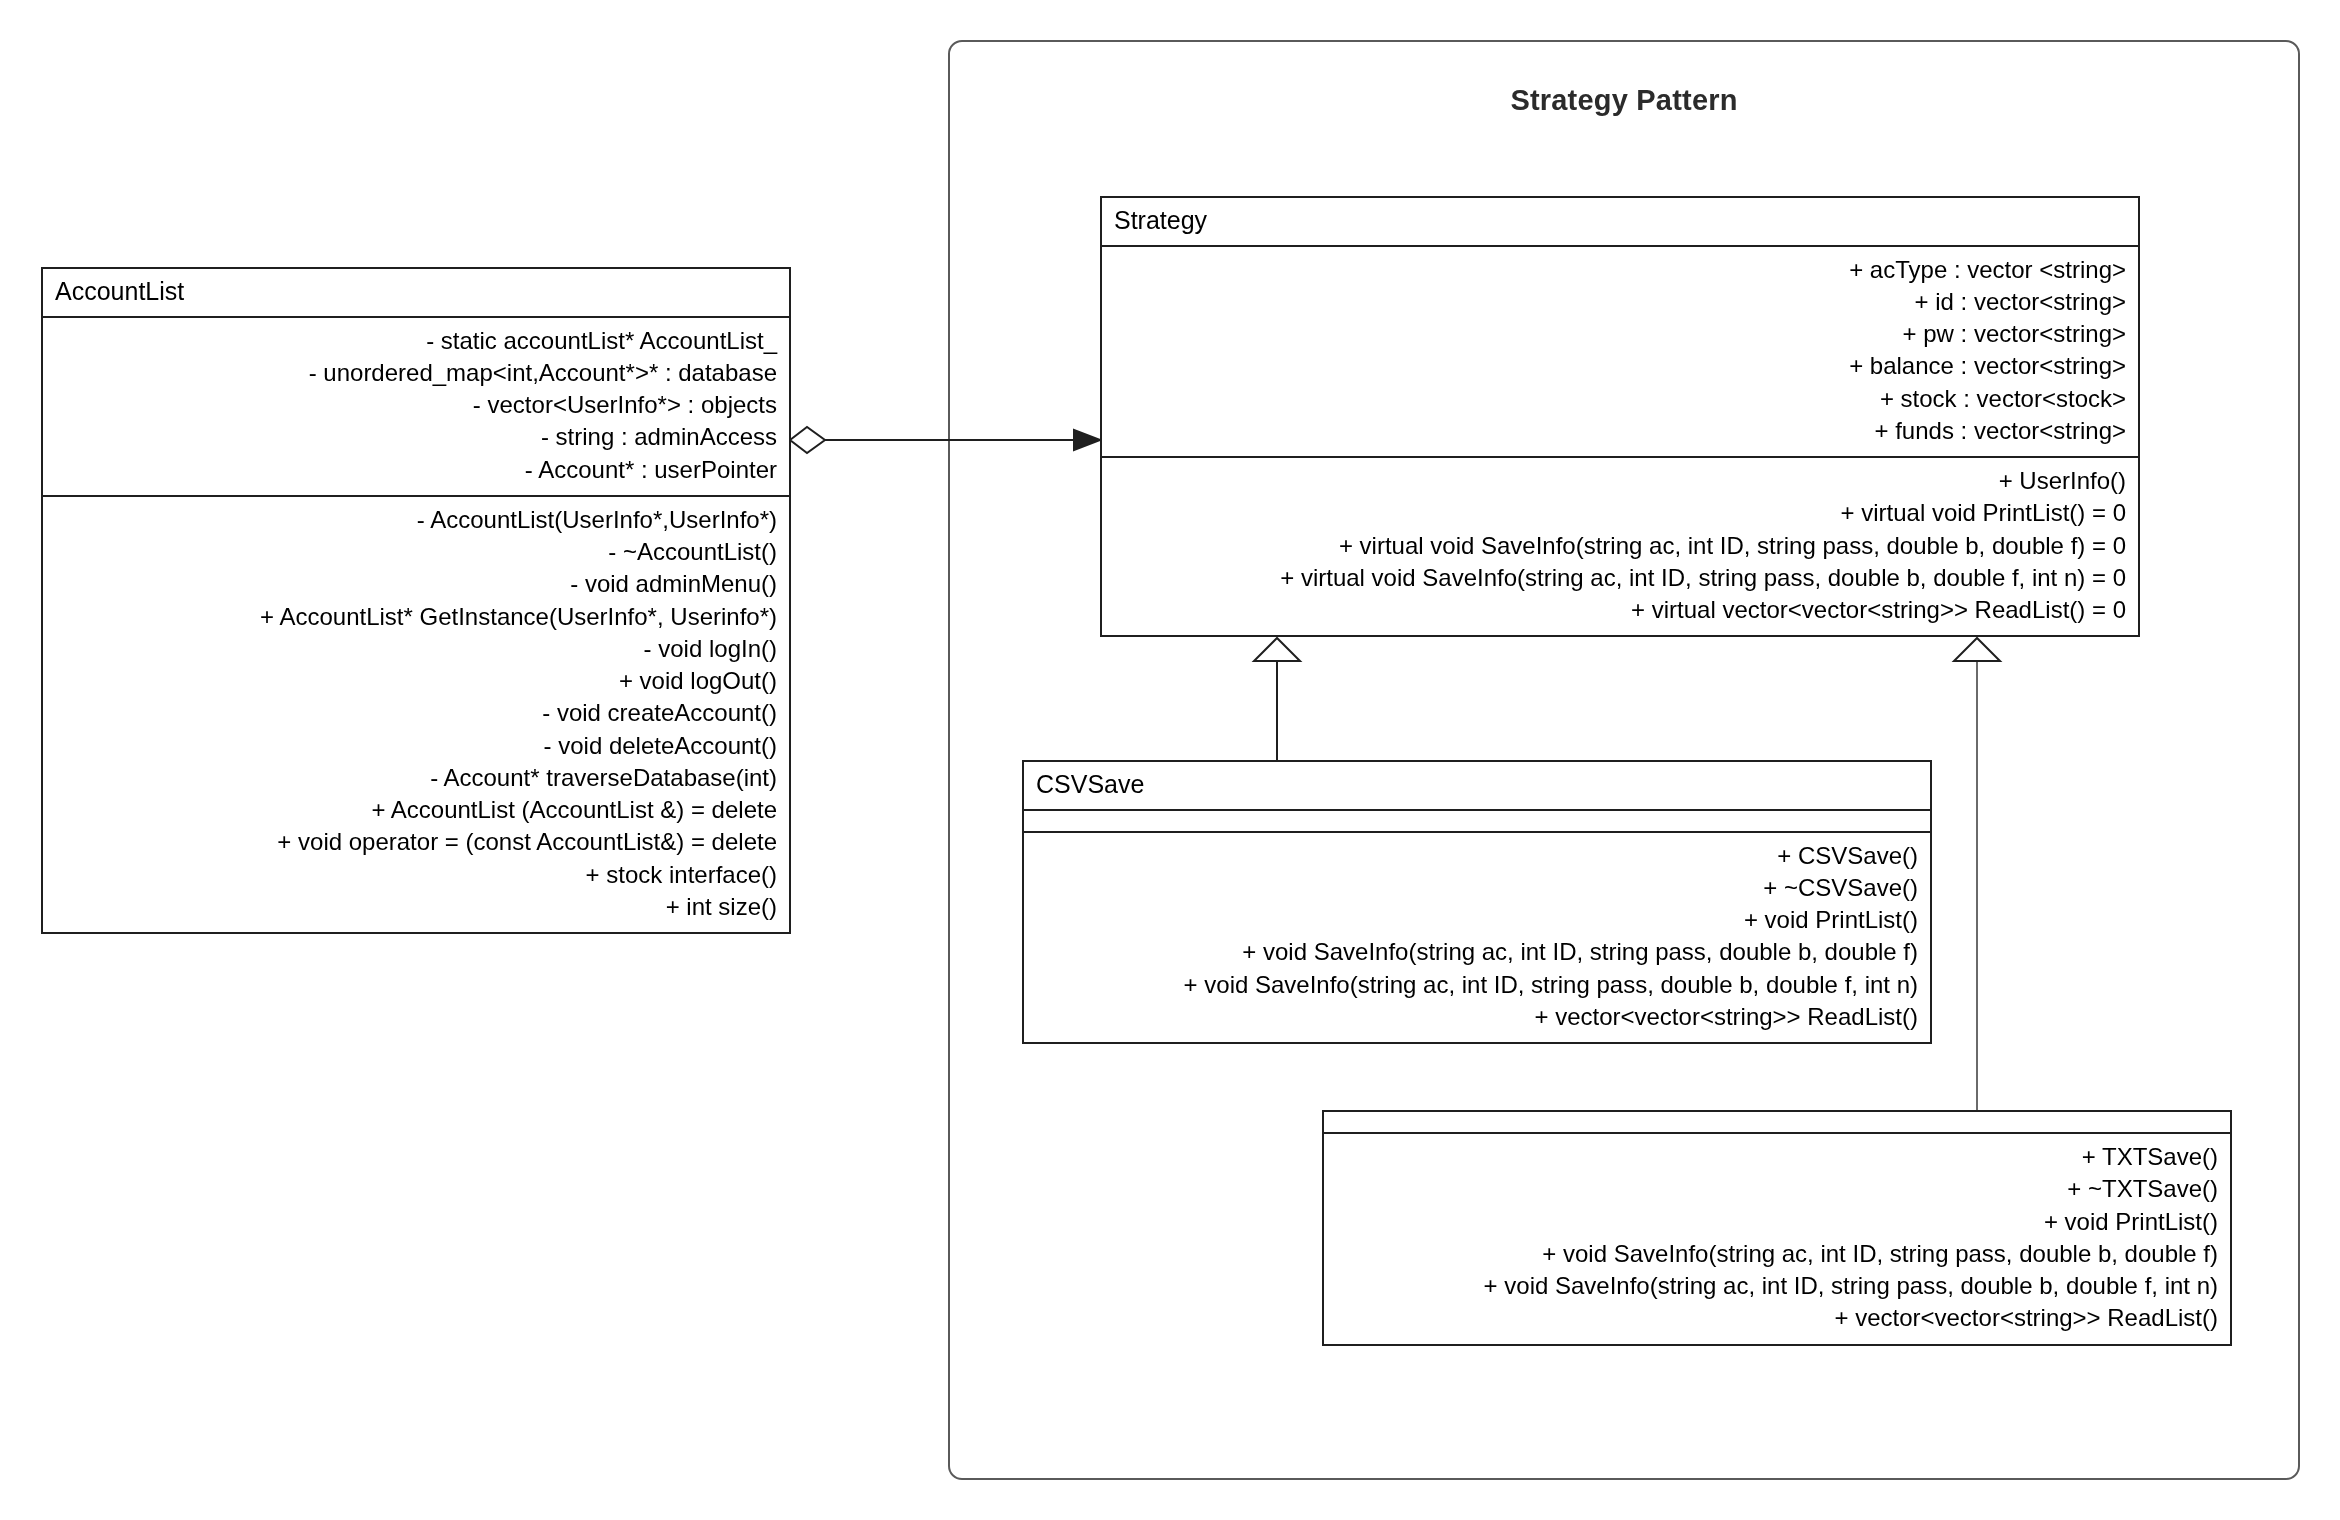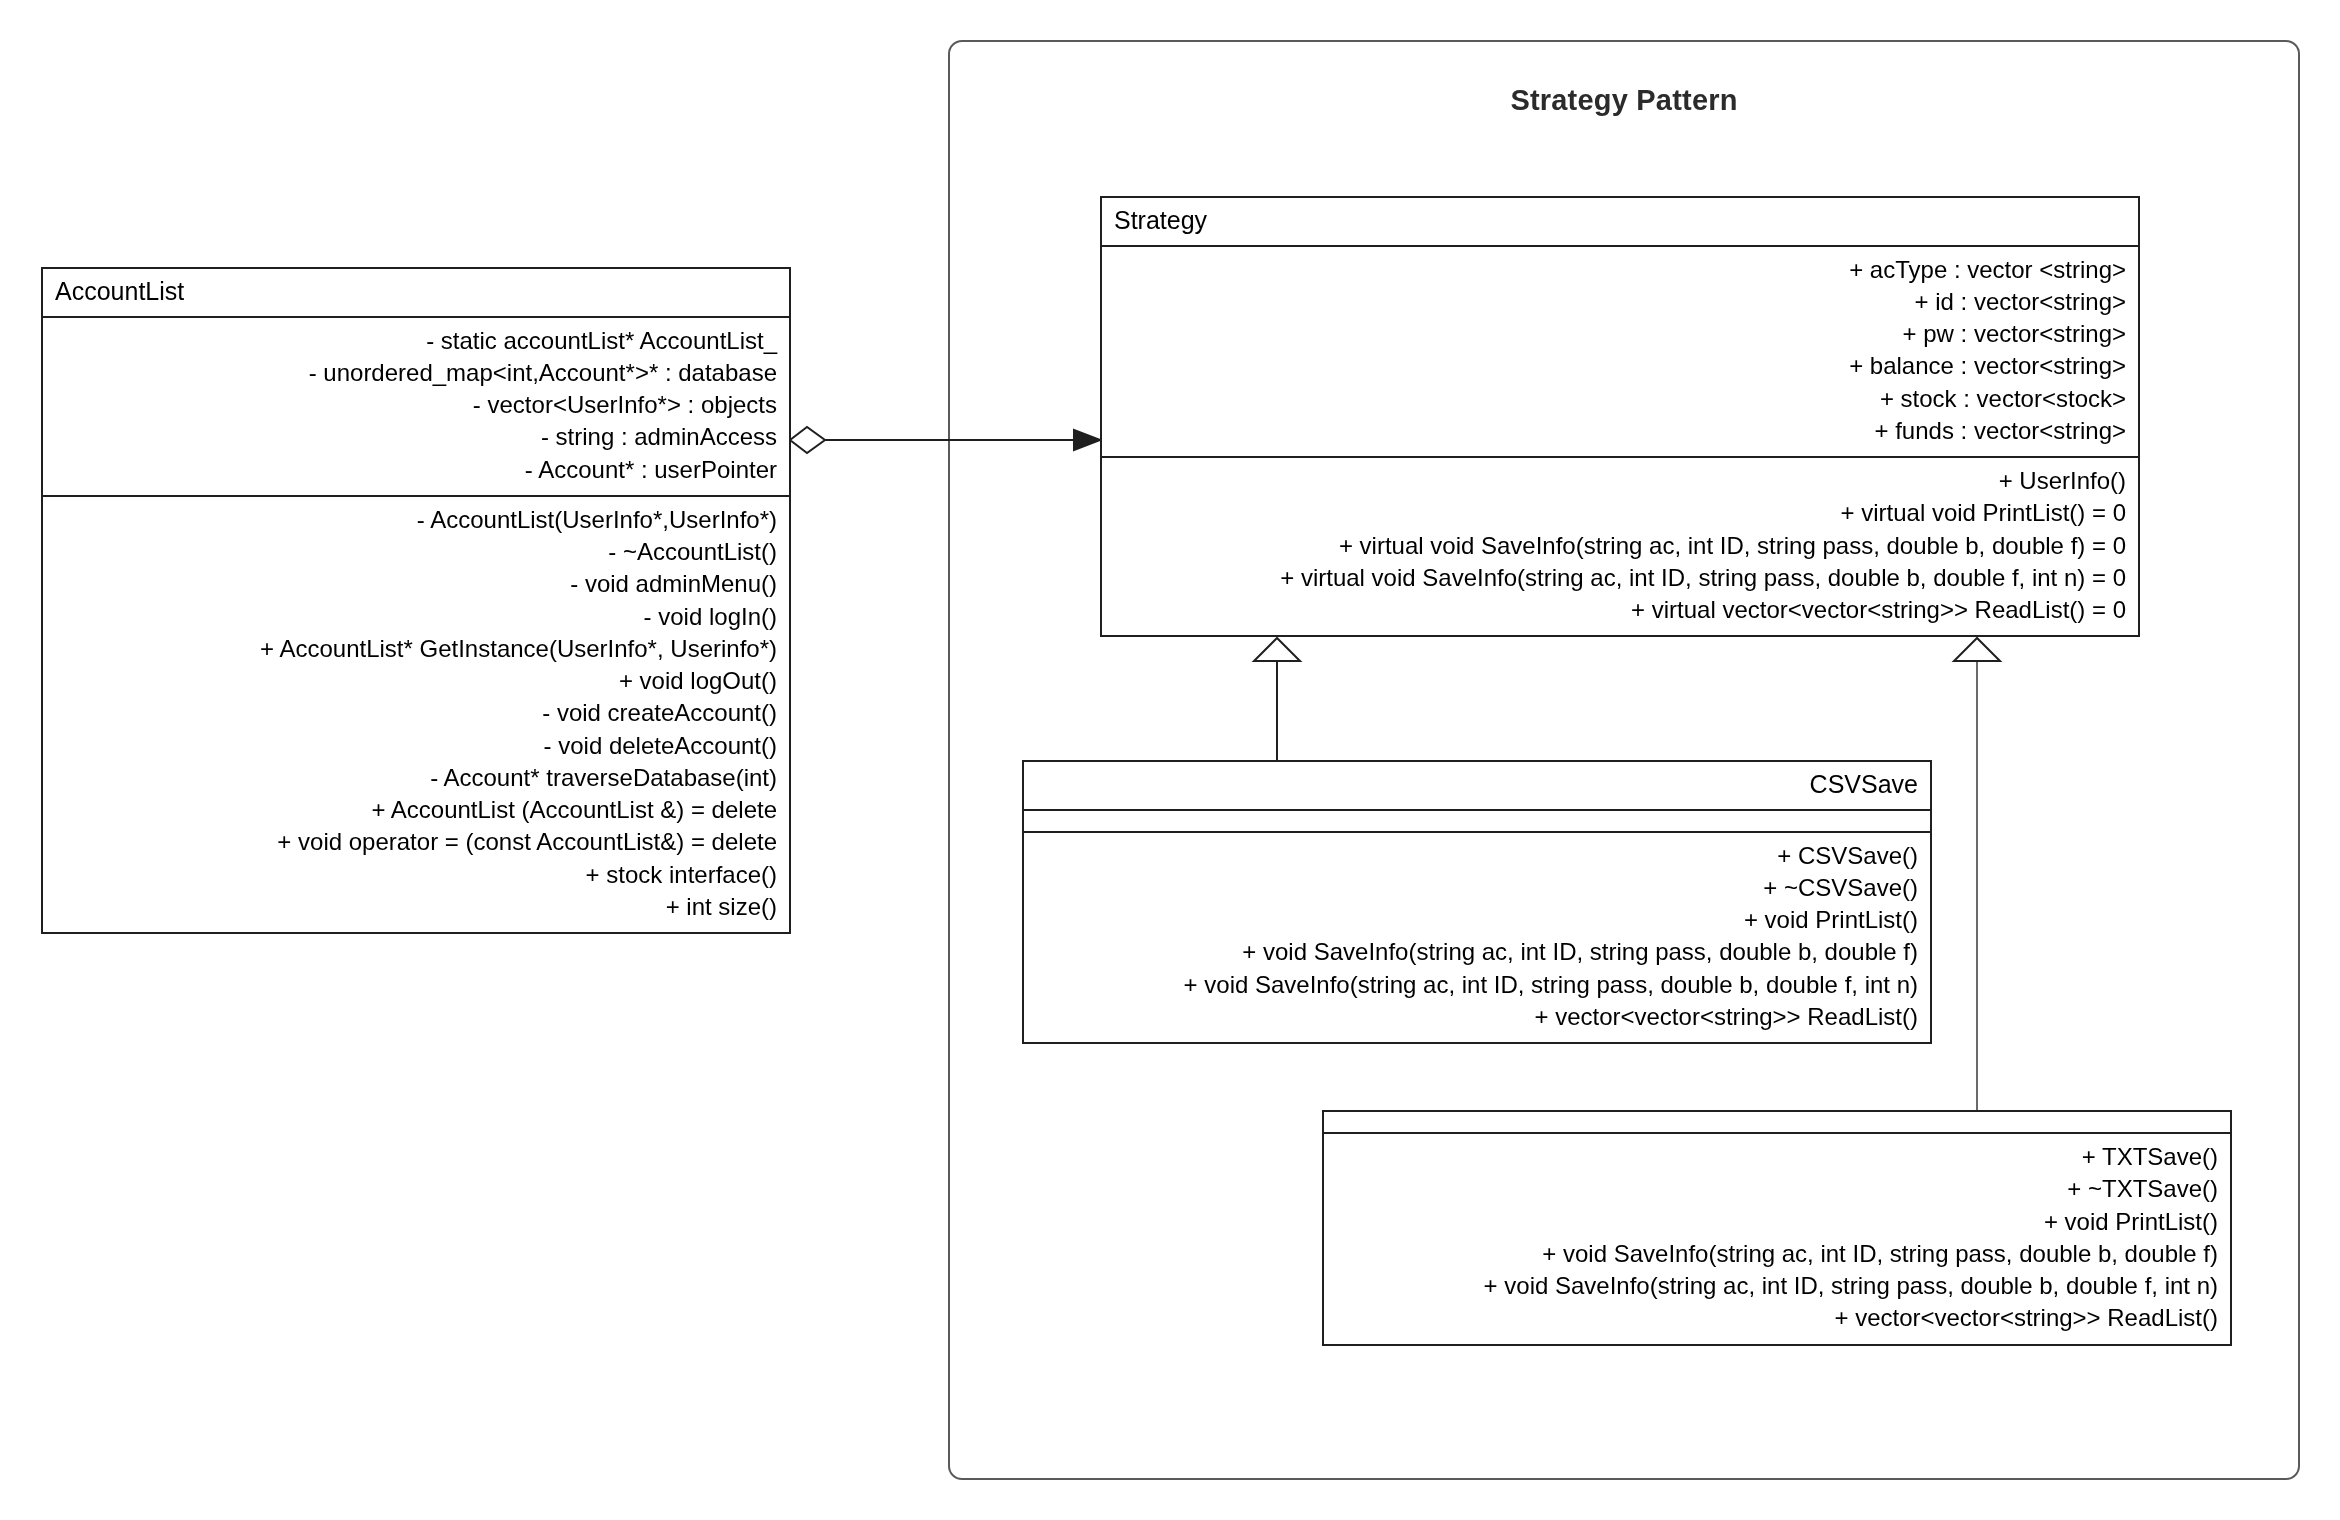--- a/index.html
+++ b/index.html
@@ -118,22 +118,22 @@
       <div class="uml-member">- static accountList* AccountList_</div>
       <div class="uml-member">- unordered_map&lt;int,Account*&gt;* : database</div>
       <div class="uml-member">- vector&lt;UserInfo*&gt; : objects</div>
       <div class="uml-member">- string : adminAccess</div>
       <div class="uml-member">- Account* : userPointer</div>
     </div>
     <div class="uml-compartment uml-members">
       <div class="uml-member">- AccountList(UserInfo*,UserInfo*)</div>
       <div class="uml-member">- ~AccountList()</div>
       <div class="uml-member">- void adminMenu()</div>
+      <div class="uml-member">+ AccountList* GetInstance(UserInfo*, Userinfo*)</div>
       <div class="uml-member">- void logIn()</div>
-      <div class="uml-member">+ AccountList* GetInstance(UserInfo*, Userinfo*)</div>
       <div class="uml-member">+ void logOut()</div>
       <div class="uml-member">- void createAccount()</div>
       <div class="uml-member">- void deleteAccount()</div>
       <div class="uml-member">- Account* traverseDatabase(int)</div>
       <div class="uml-member">+ AccountList (AccountList &amp;) = delete</div>
       <div class="uml-member">+ void operator = (const AccountList&amp;) = delete</div>
       <div class="uml-member">+ stock interface()</div>
       <div class="uml-member">+ int size()</div>
     </div>
   </div>
@@ -151,21 +151,21 @@
     <div class="uml-compartment uml-members">
       <div class="uml-member">+ UserInfo()</div>
       <div class="uml-member">+ virtual void PrintList() = 0</div>
       <div class="uml-member">+ virtual void SaveInfo(string ac, int ID, string pass, double b, double f) = 0</div>
       <div class="uml-member">+ virtual void SaveInfo(string ac, int ID, string pass, double b, double f, int n) = 0</div>
       <div class="uml-member">+ virtual vector&lt;vector&lt;string&gt;&gt; ReadList() = 0</div>
     </div>
   </div>
 
   <div class="uml-class" style="left:1022px; top:760px; width:910px;">
-    <div class="uml-name" style="border-bottom:2px solid #1f1f1f;text-align:right;">CSVSave</div>
+    <div class="uml-name" style="border-bottom:2px solid #1f1f1f;">CSVSave</div>
     <div class="uml-compartment uml-members uml-empty"></div>
     <div class="uml-compartment uml-members">
       <div class="uml-member">+ CSVSave()</div>
       <div class="uml-member">+ ~CSVSave()</div>
       <div class="uml-member">+ void PrintList()</div>
       <div class="uml-member">+ void SaveInfo(string ac, int ID, string pass, double b, double f)</div>
       <div class="uml-member">+ void SaveInfo(string ac, int ID, string pass, double b, double f, int n)</div>
       <div class="uml-member">+ vector&lt;vector&lt;string&gt;&gt; ReadList()</div>
     </div>
   </div>

